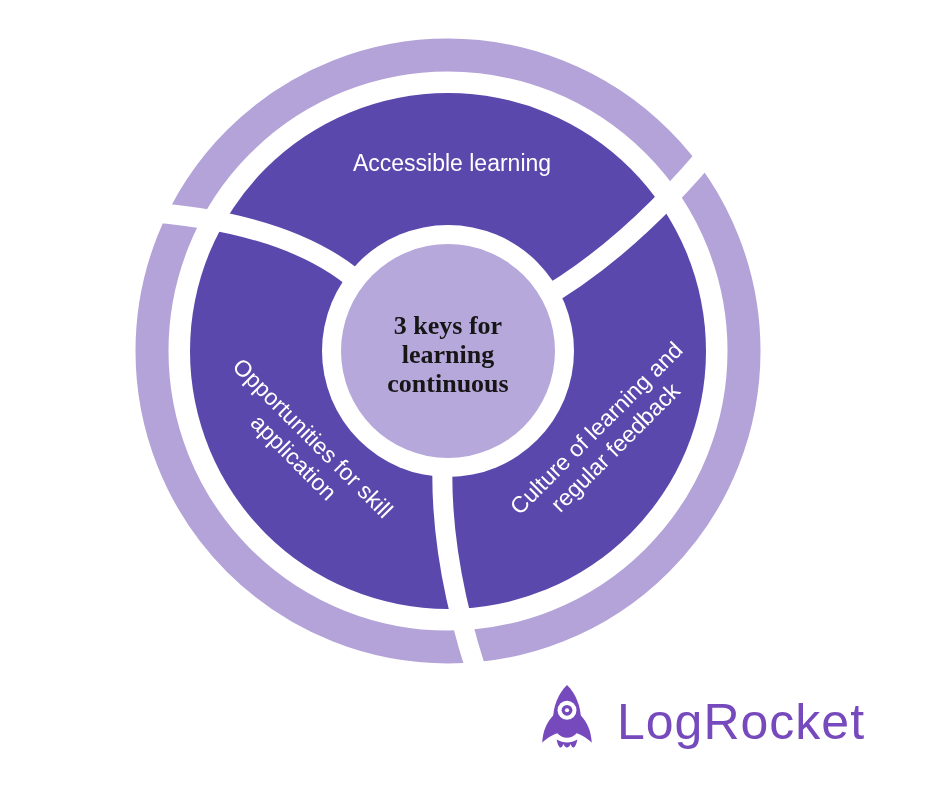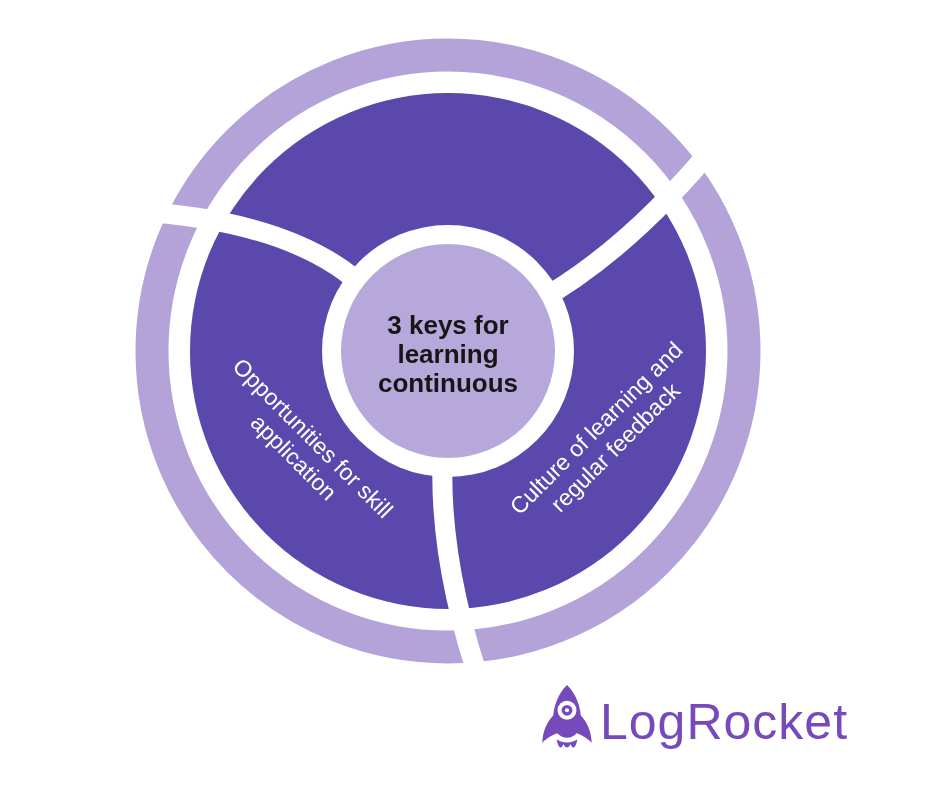--- a/index.html
+++ b/index.html
@@ -35,28 +35,29 @@
   .center-title {
     position: absolute;
     left: 448px; top: 354px;
     transform: translate(-50%, -50%);
     text-align: center;
     color: var(--center-text);
     font-size: 26px;
     line-height: 29px;
     font-weight: bold;
     white-space: nowrap;
+    font-family: Liberation Serif, serif;
   }
 
   .logo {
     position: absolute;
     left: 540px; top: 682px;
     display: flex;
     align-items: center;
-    gap: 6px;
+    gap: 23px;
   }
   .logo-icon { width: 54px; height: 80px; }
   .logo-mark-fill { fill: var(--logo-color); }
   .logo-text {
     color: var(--logo-color);
     font-size: 50px;
     letter-spacing: 1px;
     font-weight: 400;
   }
 </style>
@@ -73,20 +74,21 @@
 
     <path class="divider" d="M368 291 Q298 221 133 211"></path>
     <path class="divider" d="M535 303 Q630 250 720 139"></path>
     <path class="divider" d="M443 451 Q437 560 484 694"></path>
 
     <circle class="hub-white" cx="448" cy="351" r="126"></circle>
     <circle class="hub-fill" cx="448" cy="351" r="107"></circle>
   </svg>
 
   <div class="label label-top">
+    <div>Accessible learning</div>
   </div>
 
   <div class="label label-left">
     <div>Opportunities for skill</div>
     <div>application</div>
   </div>
 
   <div class="label label-right">
     <div>Culture of learning and</div>
     <div>regular feedback</div>

